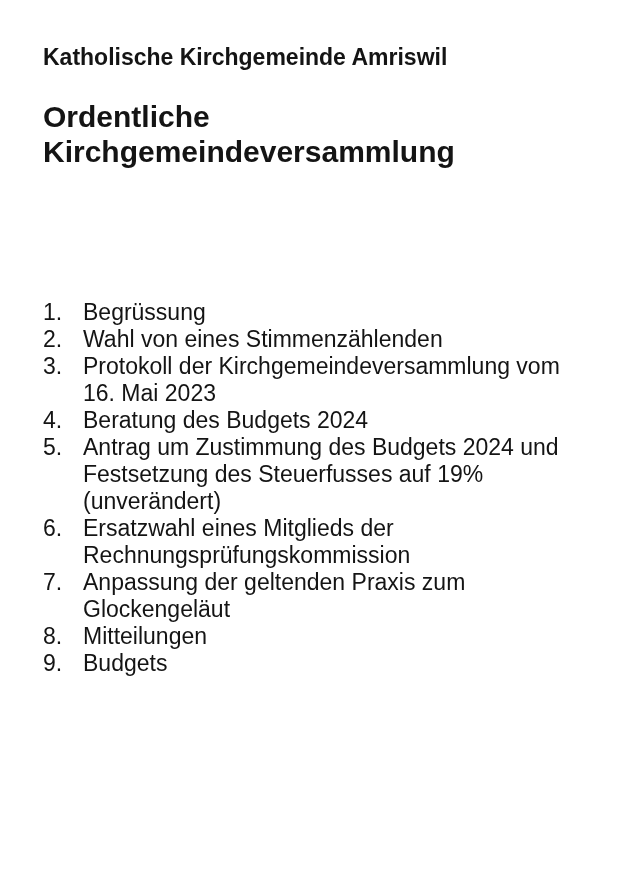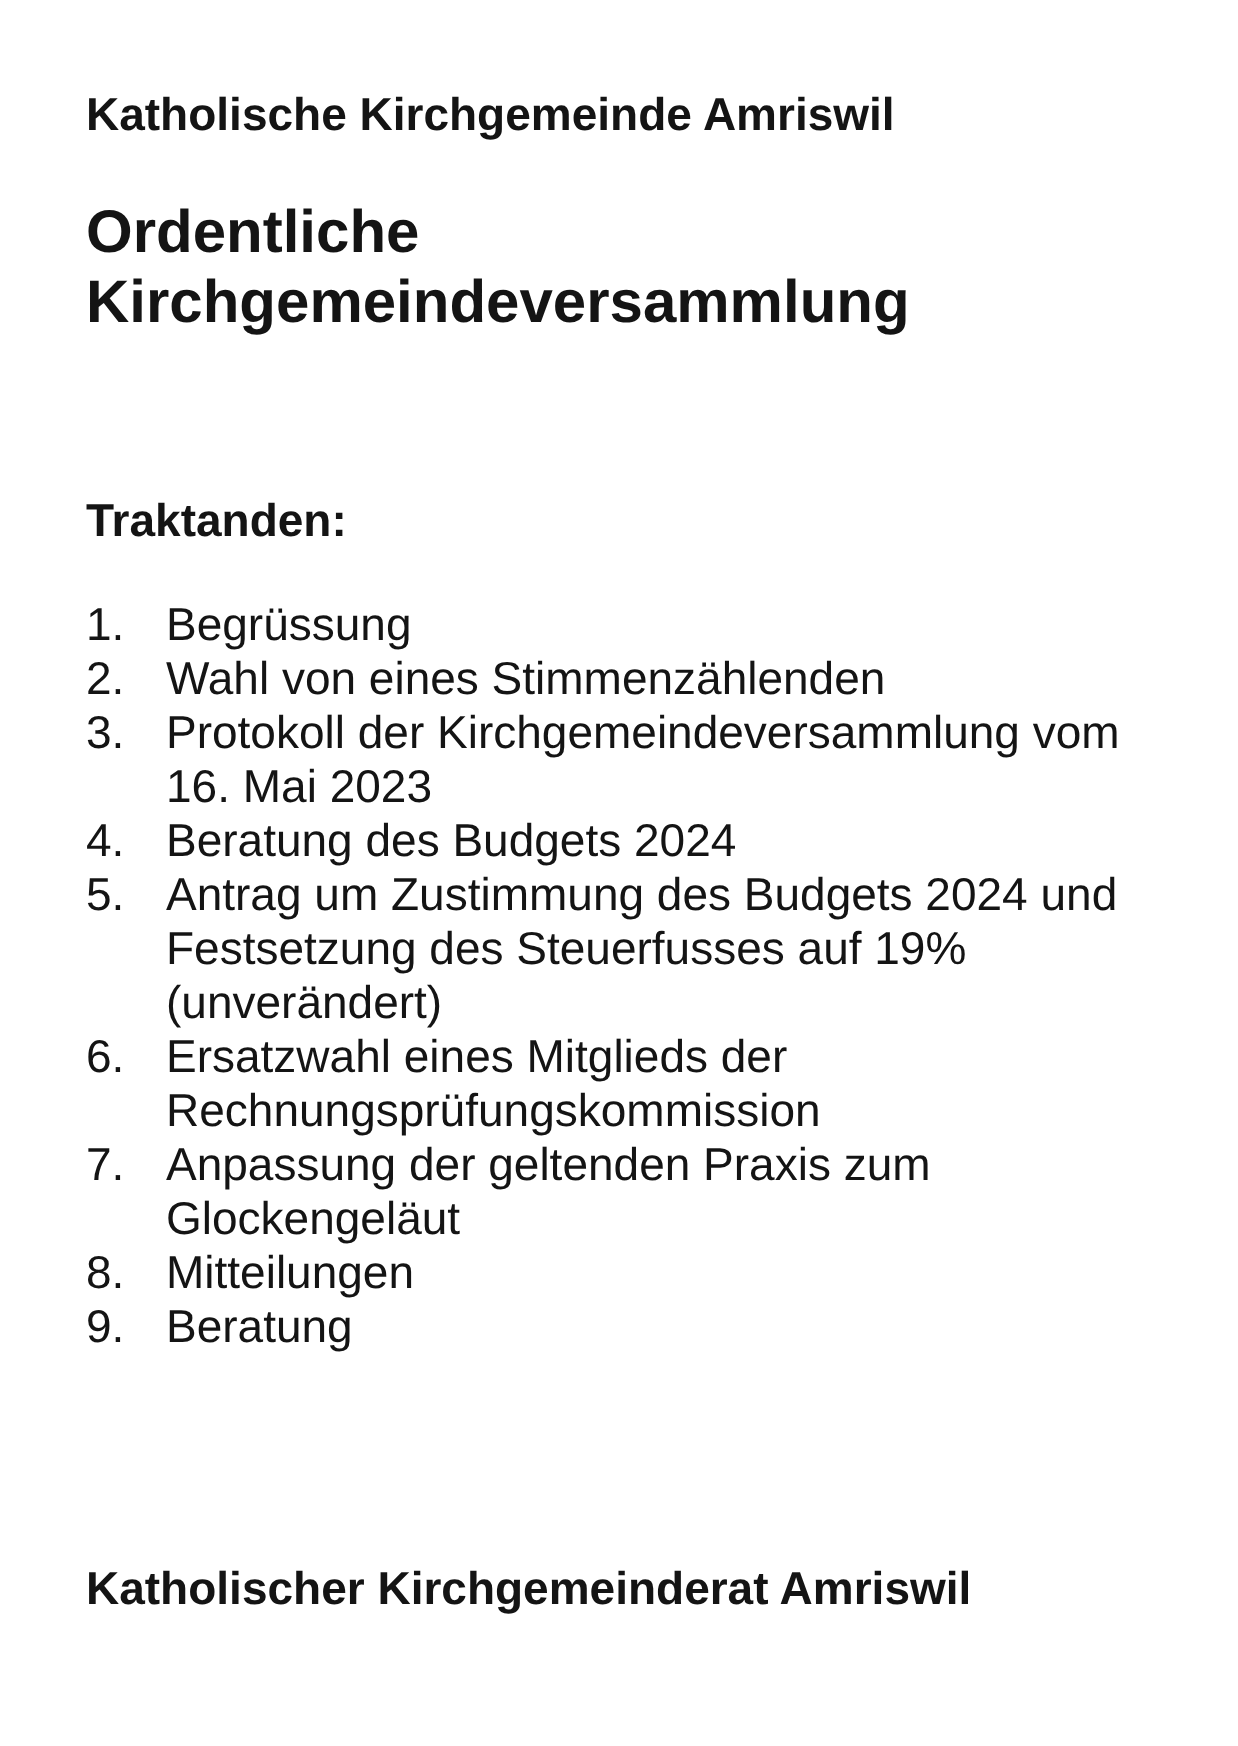--- a/index.html
+++ b/index.html
@@ -94,21 +94,20 @@
 </head>
 <body>
 
 <div class="page">
 
   <div class="org-line">Katholische Kirchgemeinde Amriswil</div>
 
   <div class="doc-title">Ordentliche Kirchgemeindeversammlung</div>
 
 
-  <div class="agenda-heading">Traktanden:</div>
 
   <ol class="agenda-list">
     <li>
       <span class="agenda-num">1.</span>
       <span class="agenda-text">Begrüssung</span>
     </li>
     <li>
       <span class="agenda-num">2.</span>
       <span class="agenda-text">Wahl von eines Stimmenzählenden</span>
     </li>
@@ -131,20 +130,19 @@
     <li>
       <span class="agenda-num">7.</span>
       <span class="agenda-text">Anpassung der geltenden Praxis zum Glockengeläut</span>
     </li>
     <li>
       <span class="agenda-num">8.</span>
       <span class="agenda-text">Mitteilungen</span>
     </li>
     <li>
       <span class="agenda-num">9.</span>
-      <span class="agenda-text">Beratung</span>
+      <span class="agenda-text">Budgets</span>
     </li>
   </ol>
 
 
-  <div class="signature-line">Katholischer Kirchgemeinderat Amriswil</div>
 
 </div>
 
 </body></html>

